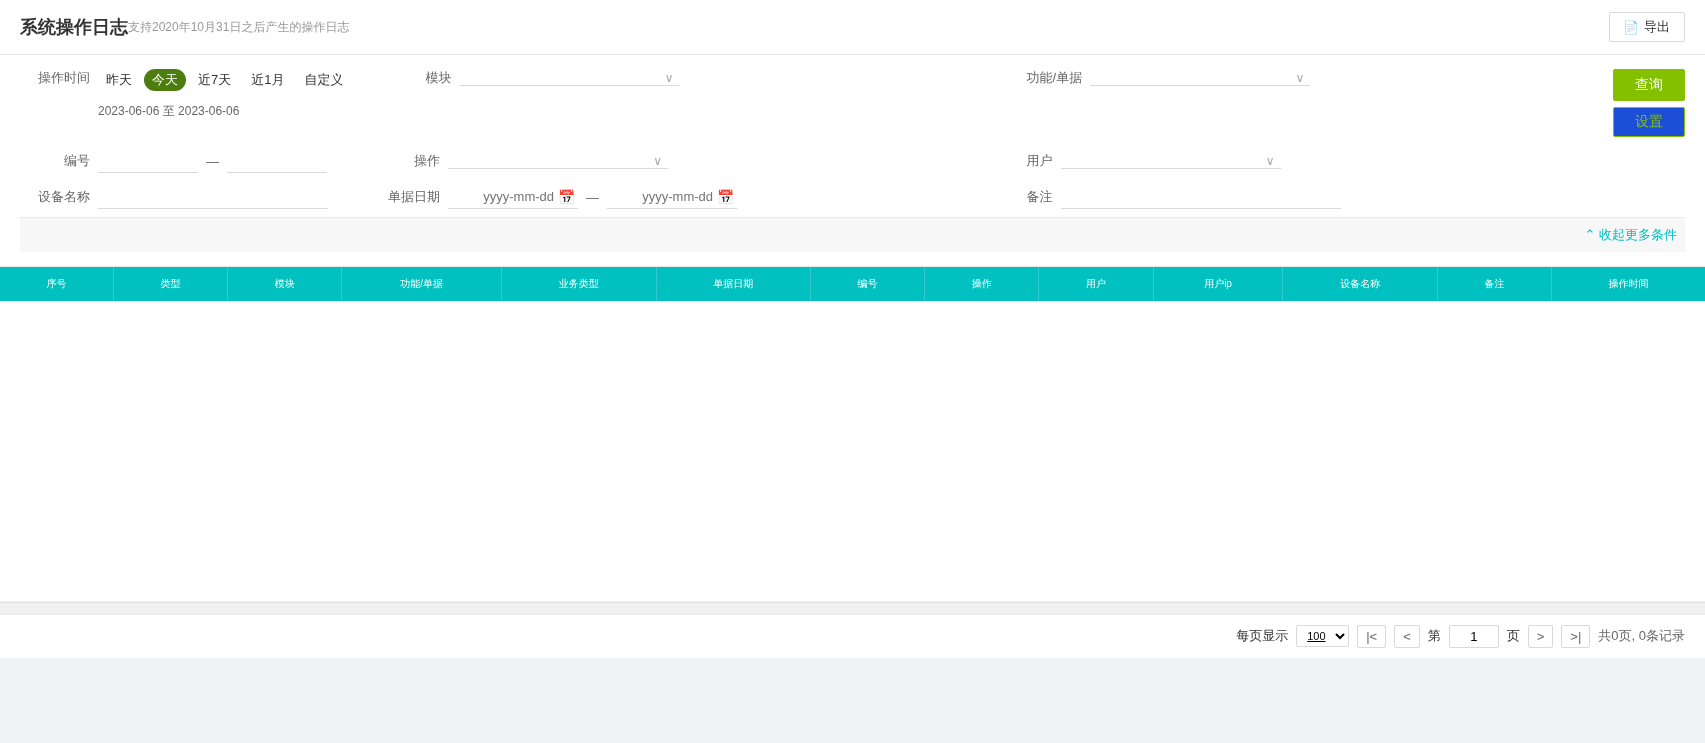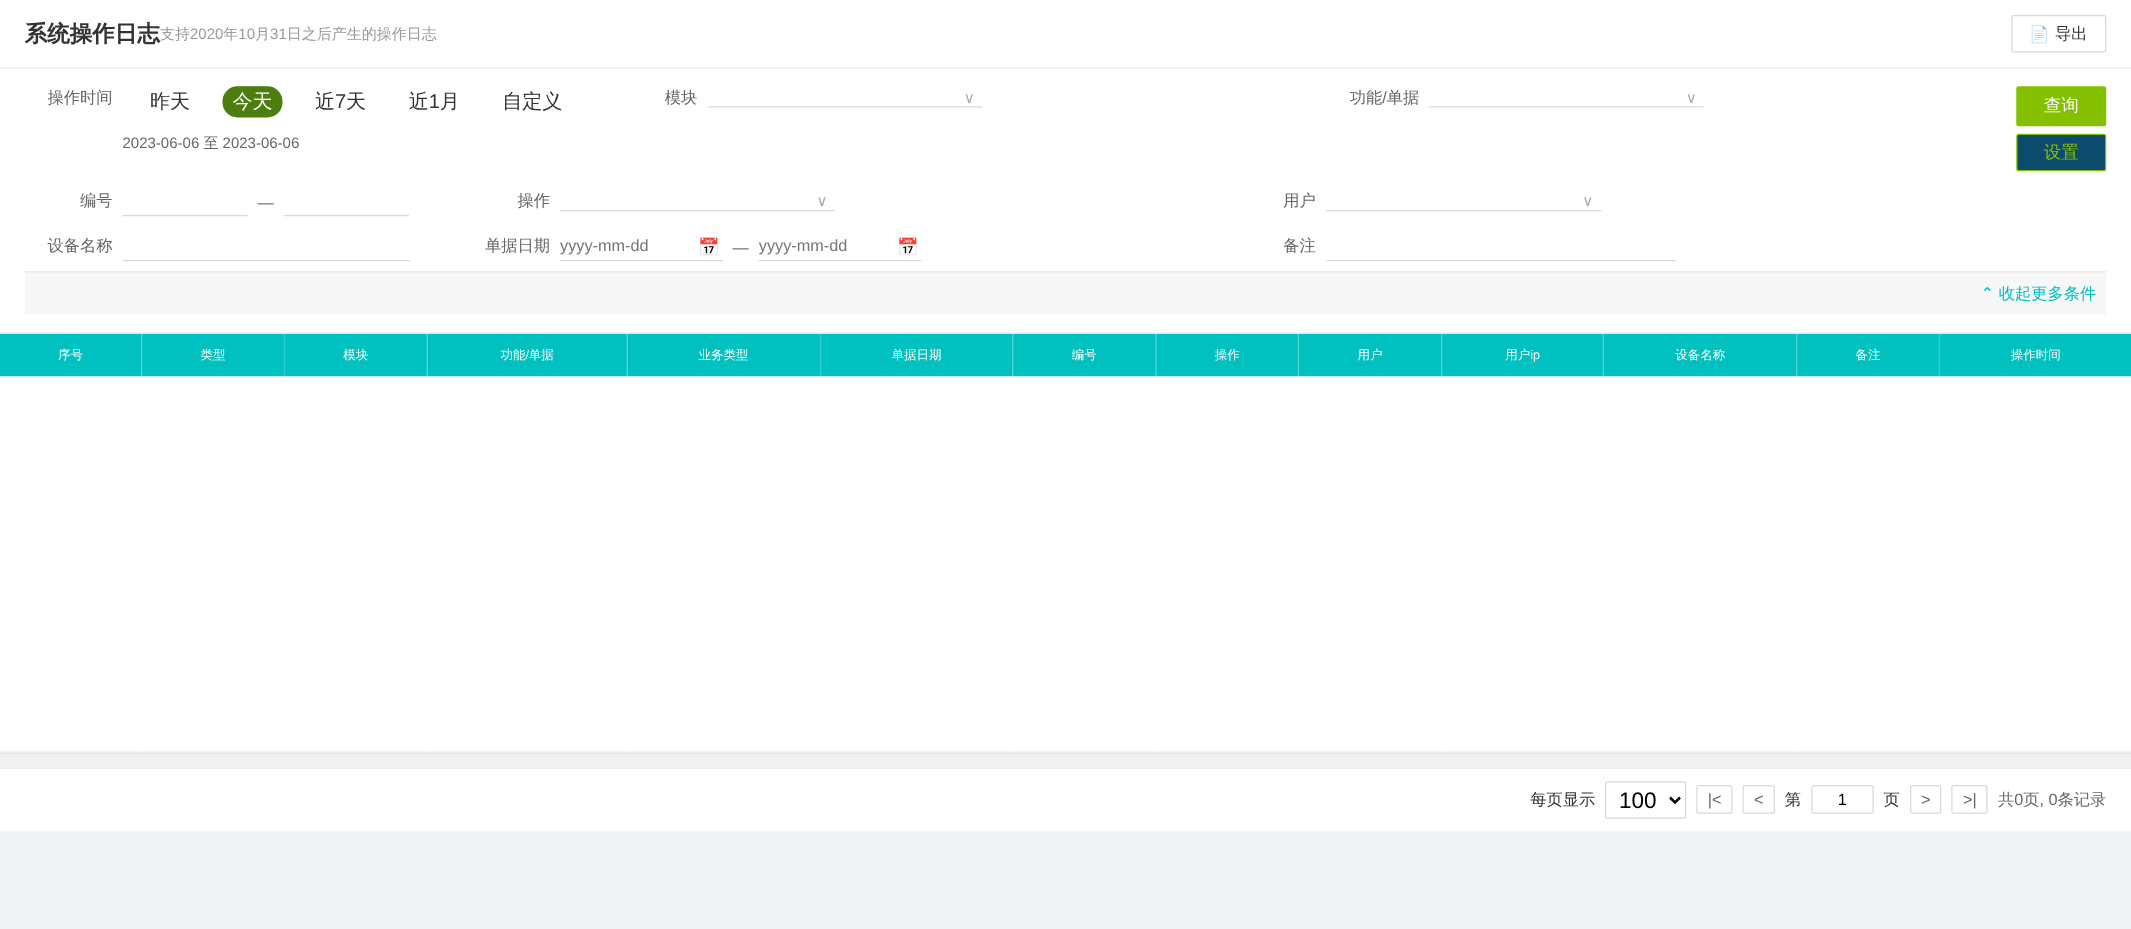--- a/index.html
+++ b/index.html
@@ -54,24 +54,23 @@
     .time-btns {
       display: flex;
       align-items: center;
       gap: 4px;
     }
     .time-btn {
       padding: 2px 8px;
       border: none;
       background: transparent;
       cursor: pointer;
-      font-size: 16px;
+      font-size: 13px;
       color: #333;
       border-radius: 12px;
-      margin-left: 14px;
     }
     .time-btn.active {
       background: #4d7c0f;
       color: #fff;
       border-radius: 12px;
       text-align: center;
     }
     .date-range-text {
       font-size: 12px;
       color: #666;
@@ -126,21 +125,21 @@
       background: #85c000;
       color: #fff;
       border: none;
       padding: 7px 4px;
       cursor: pointer;
       border-radius: 2px;
       font-size: 14px;
       min-width: 72px;
     }
     .settings-btn {
-      background: #0c4a6e;
+      background: #1d4ed8;
       color: #85c000;
       border: 1px solid #85c000;
       padding: 5px 20px;
       cursor: pointer;
       border-radius: 2px;
       font-size: 14px;
       min-width: 72px;
     }
 
     .collapse-bar {
@@ -196,24 +195,25 @@
       align-items: center;
       justify-content: flex-end;
       gap: 8px;
       font-size: 13px;
       color: #333;
     }
     .per-page-select {
       border: 1px solid #d9d9d9;
       padding: 3px 6px;
       border-radius: 2px;
-      font-size: 18px;
+      font-size: 11px;
       outline: none;
       background: #fff;
       cursor: pointer;
+      text-decoration: underline;
     }
     .page-nav-btn {
       border: 1px solid #d9d9d9;
       background: #fff;
       padding: 3px 8px;
       cursor: pointer;
       border-radius: 2px;
       font-size: 13px;
       color: #666;
     }
@@ -238,20 +238,21 @@
     }
     .date-input {
       border: none;
       border-bottom: 1px solid #d9d9d9;
       outline: none;
       padding: 4px 24px 4px 0;
       font-size: 13px;
       width: 130px;
       background: transparent;
       color: #a16207;
+      text-align: right;
     }
     .calendar-icon {
       position: absolute;
       right: 2px;
       color: #00c0c0;
       font-size: 14px;
       cursor: pointer;
     }
 
     .scrollbar-area {

